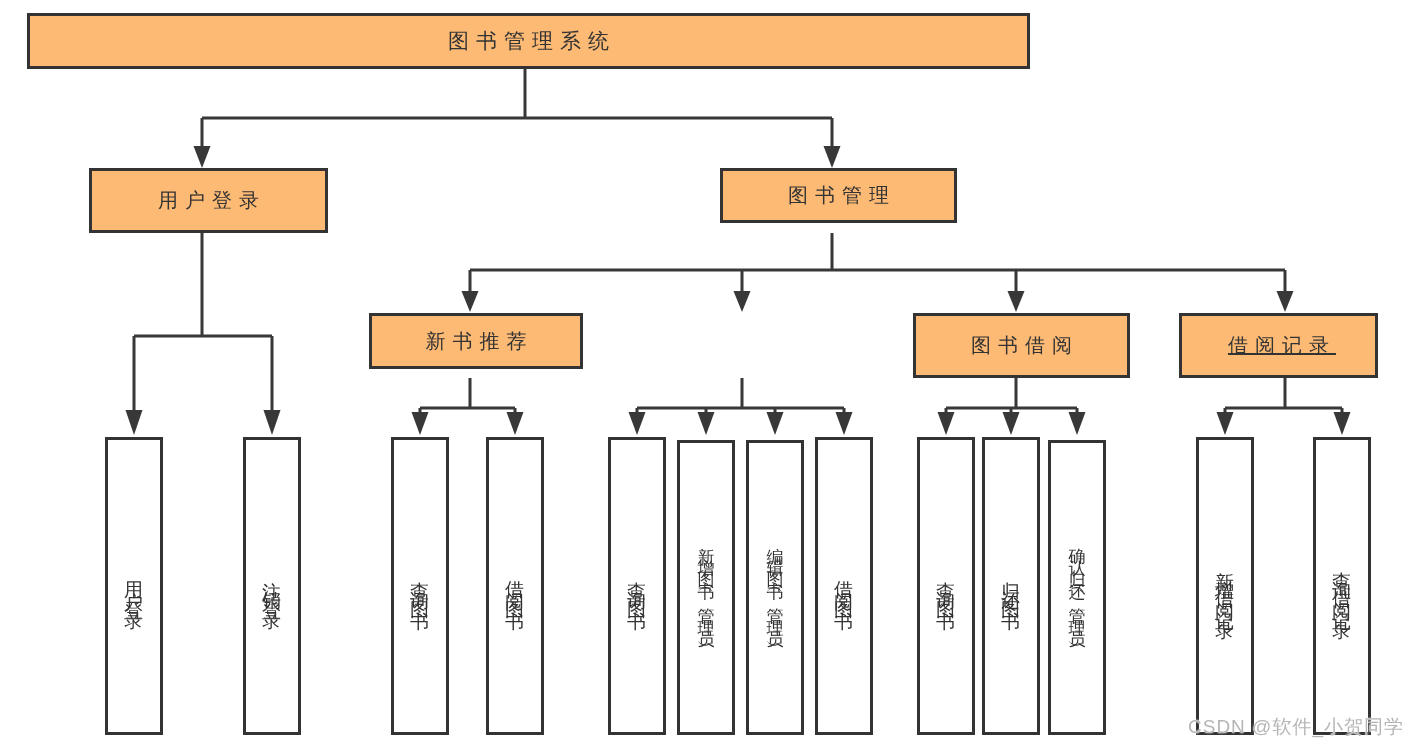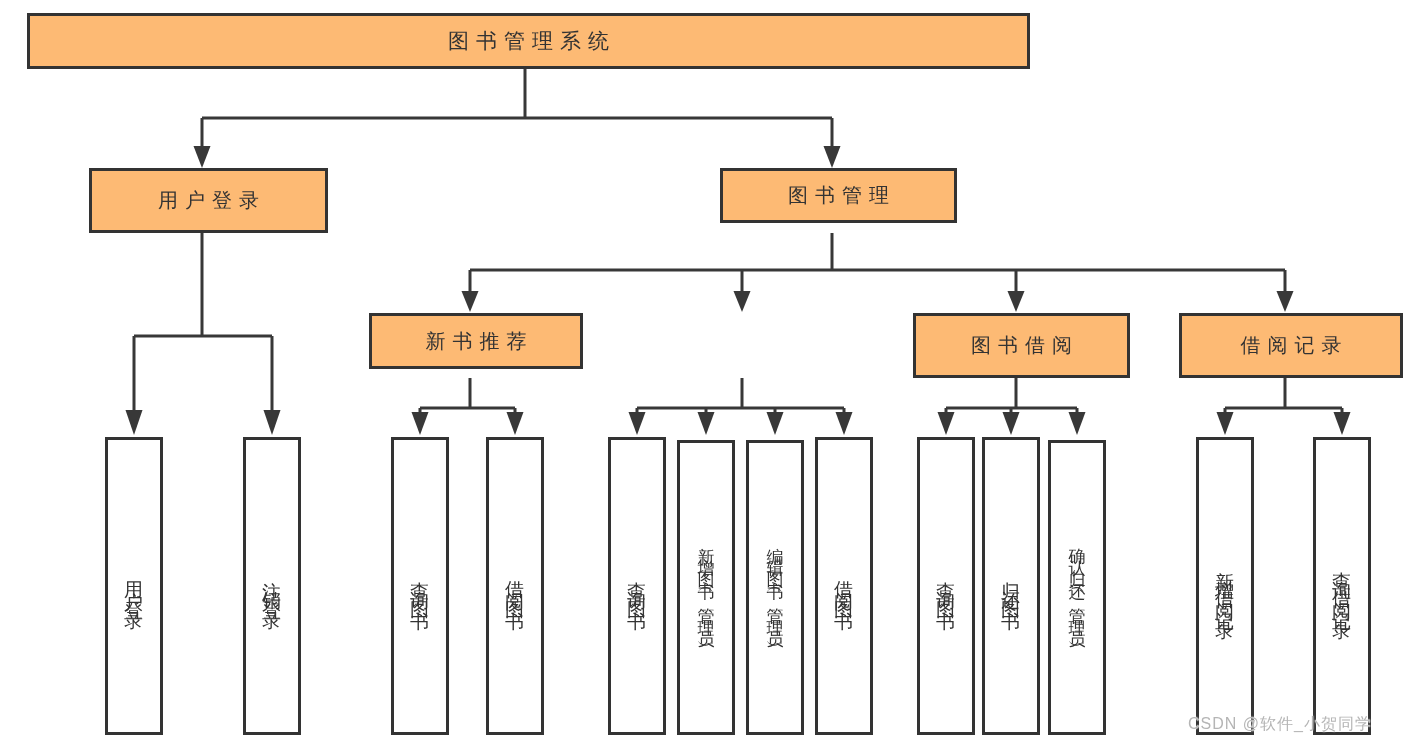--- a/index.html
+++ b/index.html
@@ -21,21 +21,21 @@
     width:58px;top:437px;height:298px;display:flex;align-items:center;justify-content:center;z-index:2;
   }
   .leaf.tall{top:440px;height:295px;}
   .vtext{
     writing-mode:vertical-rl;text-orientation:mixed;line-height:1;
     font-size:19px;letter-spacing:10px;color:#333333;white-space:nowrap;
   }
   .vtext.long{font-size:17px;letter-spacing:12px;}
   .watermark{
     position:absolute;left:1188px;top:714px;z-index:5;
-    font-size:16px;letter-spacing:1px;color:#b5b5b5;
+    font-size:19px;letter-spacing:1px;color:#b5b5b5;
     text-shadow:0 0 2px #ffffff,0 0 1px #ffffff;white-space:nowrap;
   }
 </style>
 </head>
 <body>
 
 <div id="stage">
 
   <svg id="connectors" viewBox="0 0 1405 747" xmlns="http://www.w3.org/2000/svg">
 
@@ -97,21 +97,21 @@
   <div class="node l2" style="left:714px;top:168px;width:237px;height:55px;">
     <span class="hlabel">图书管理</span>
   </div>
 
   <div class="node l2" style="left:363px;top:313px;width:214px;height:56px;">
     <span class="hlabel">新书推荐</span>
   </div>
   <div class="node l2" style="left:907px;top:313px;width:217px;height:65px;">
     <span class="hlabel">图书借阅</span>
   </div>
-  <div class="node l2" style="left:1173px;top:313px;width:224px;height:65px;">
+  <div class="node l2" style="left:1173px;top:313px;width:199px;height:65px;text-decoration:underline;">
     <span class="hlabel">借阅记录</span>
   </div>
 
   <div class="leaf" style="left:105px;">
     <span class="vtext">用户登录</span>
   </div>
   <div class="leaf" style="left:243px;">
     <span class="vtext">注销登录</span>
   </div>
 

